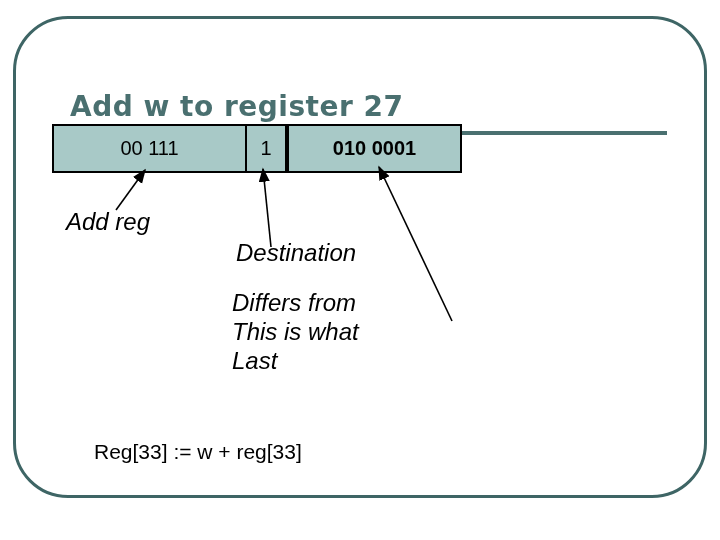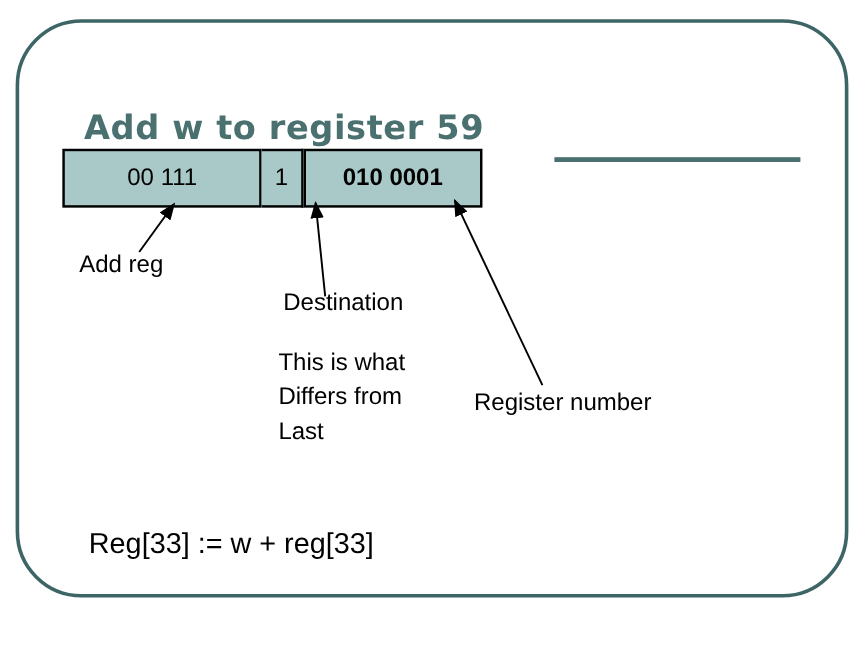--- a/index.html
+++ b/index.html
@@ -46,71 +46,72 @@
     top: 131px;
     width: 205px;
     height: 4px;
     background: #4a7070;
   }
   
   .ibox {
     position: absolute;
     left: 52px;
     top: 124px;
-    width: 350px;
+    width: 410px;
     height: 49px;
     display: flex;
     box-sizing: border-box;
   }
   .ibox .cell {
     box-sizing: border-box;
     border: 2px solid #000000;
     background: #a8c9c7;
     display: flex;
     align-items: center;
     justify-content: center;
     font-size: 20px;
     white-space: nowrap;
   }
   .ibox .cell.c1 { width: 195px; }
   .ibox .cell.c2 { width: 40px; border-left: none; }
   .ibox .cell.c3 { width: 175px; font-weight: bold; }
   
   .label {
     position: absolute;
-    font-size: 20px;
+    font-size: 24px;
     line-height: 29px;
     white-space: nowrap;
+    font-style: italic;
   }
   .lbl-add-reg     { left: 66px;  top: 207px; }
   .lbl-destination { left: 236px; top: 238px; }
   .lbl-differs     { left: 232px; top: 288px; }
   .lbl-register    { left: 395px; top: 322px; }
   .formula {
     position: absolute;
-    left: 74px;
+    left: 94px;
     top: 440px;
-    font-size: 24px;
+    font-size: 21px;
     white-space: nowrap;
   }
   .arrows {
     position: absolute;
     left: 0;
     top: 0;
     pointer-events: none;
   }
 </style>
 </head>
 <body>
 
 <div id="stage">
 
   <div class="frame"></div>
 
-  <div class="title">Add w to register 59</div>
+  <div class="title">Add w to register 27</div>
 
   <div class="title-rule"></div>
 
   <div class="ibox">
     <div class="cell c1">00 111</div>
     <div class="cell c2">1</div>
     <div class="cell c3">010 0001</div>
   </div>
 
   <svg class="arrows" width="720" height="540" viewBox="0 0 720 540">
@@ -124,24 +125,23 @@
     <line x1="452" y1="321" x2="379" y2="167" stroke="#000000" stroke-width="1.6" marker-end="url(#ah)"></line>
   </svg>
 
   <div class="label lbl-add-reg">Add reg</div>
 
   <div class="label lbl-destination">
     <div>Destination</div>
   </div>
 
   <div class="label lbl-differs">
+    <div>Differs from</div>
     <div>This is what</div>
-    <div>Differs from</div>
     <div>Last</div>
   </div>
 
   <div class="label lbl-register">
-    <div>Register number</div>
   </div>
 
   <div class="formula">Reg[33] := w + reg[33]</div>
 
 </div>
 
 </body></html>

